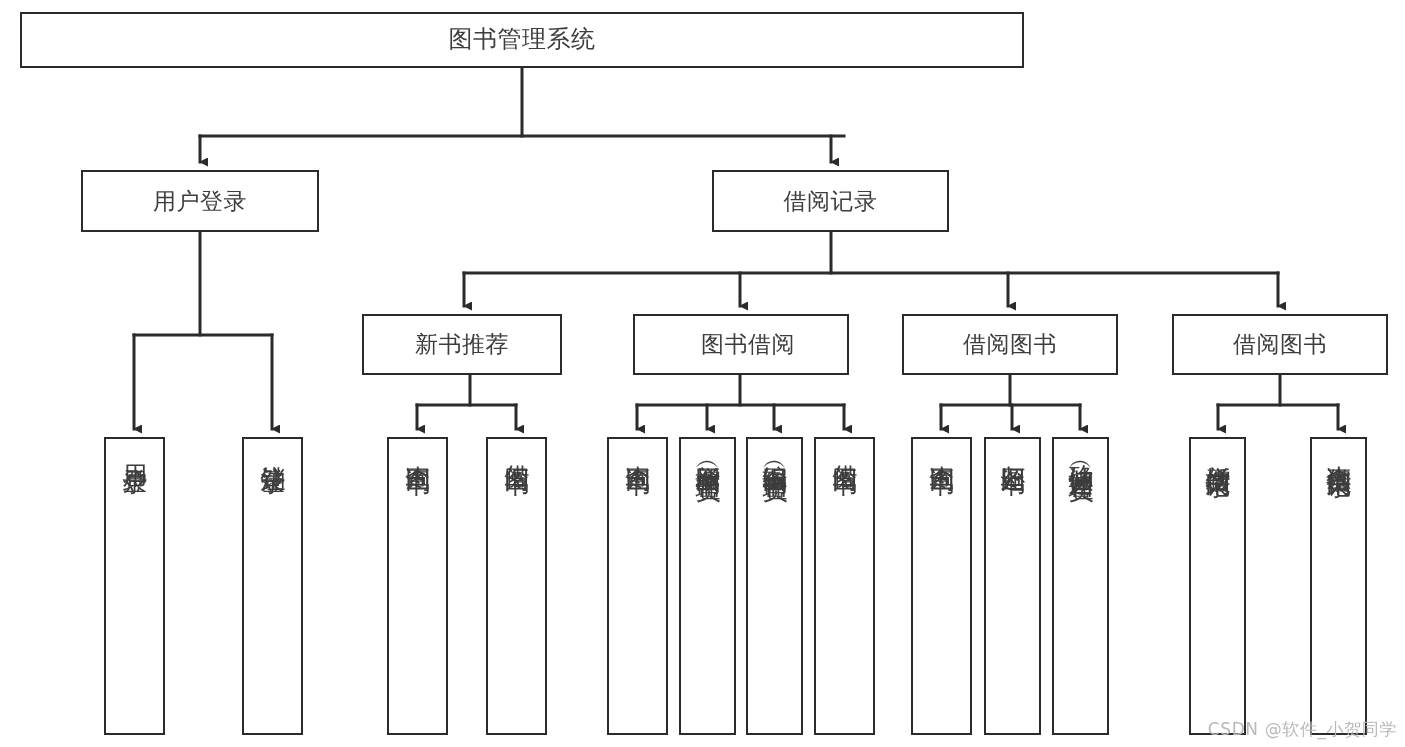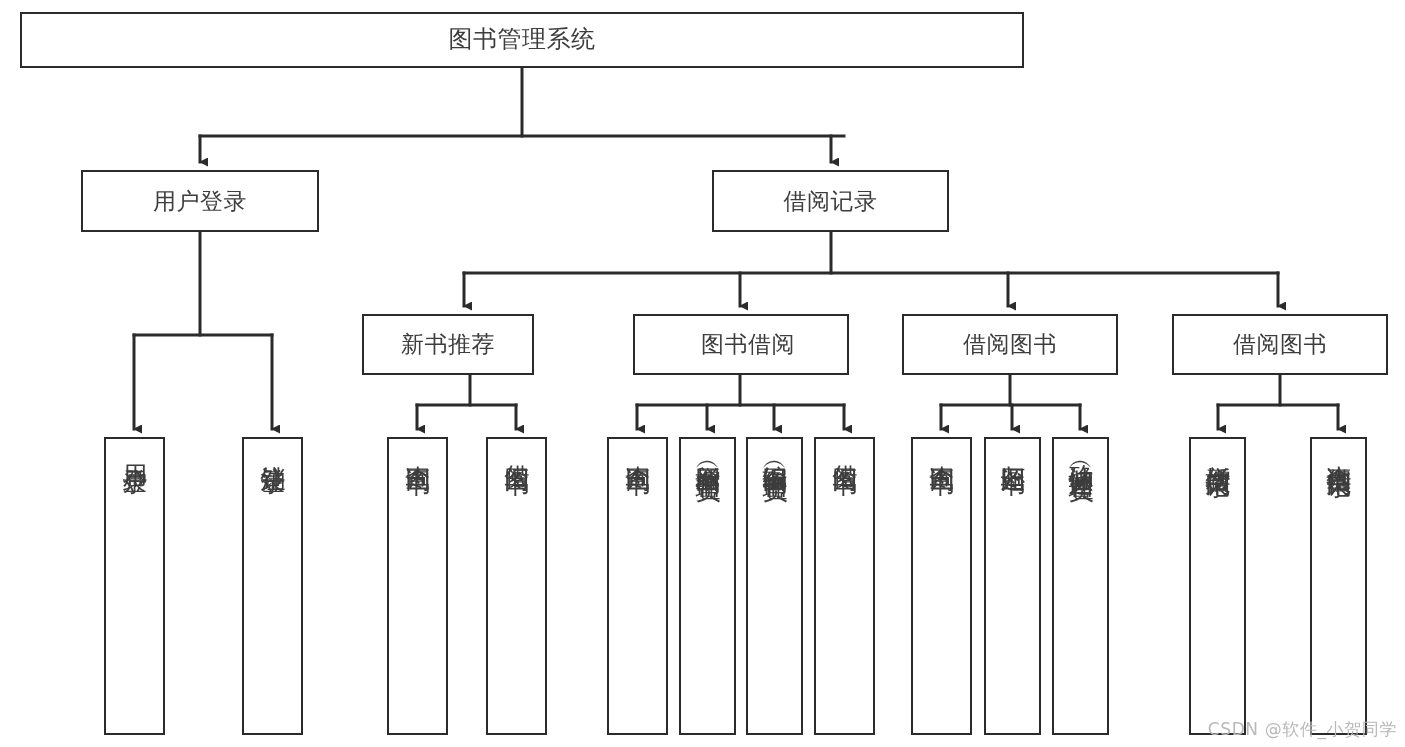--- a/index.html
+++ b/index.html
@@ -130,21 +130,21 @@
     <span class="node-label">图书管理系统</span>
   </div>
 
   <div class="node horizontal" style="left:81px; top:170px; width:238px; height:62px;">
     <span class="node-label">用户登录</span>
   </div>
   <div class="node horizontal" style="left:712px; top:170px; width:237px; height:62px;">
     <span class="node-label">借阅记录</span>
   </div>
 
-  <div class="node horizontal" style="left:362px; top:314px; width:172px; height:61px;">
+  <div class="node horizontal" style="left:362px; top:314px; width:200px; height:61px;">
     <span class="node-label">新书推荐</span>
   </div>
   <div class="node horizontal" style="left:633px; top:314px; width:216px; height:61px;padding-left:14px;">
     <span class="node-label">图书借阅</span>
   </div>
   <div class="node horizontal" style="left:902px; top:314px; width:216px; height:61px;">
     <span class="node-label">借阅图书</span>
   </div>
   <div class="node horizontal" style="left:1172px; top:314px; width:216px; height:61px;">
     <span class="node-label">借阅图书</span>

